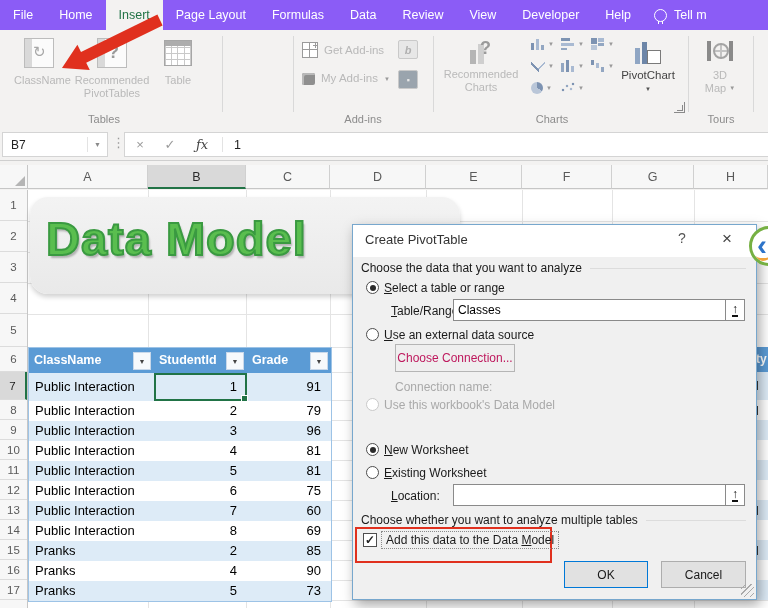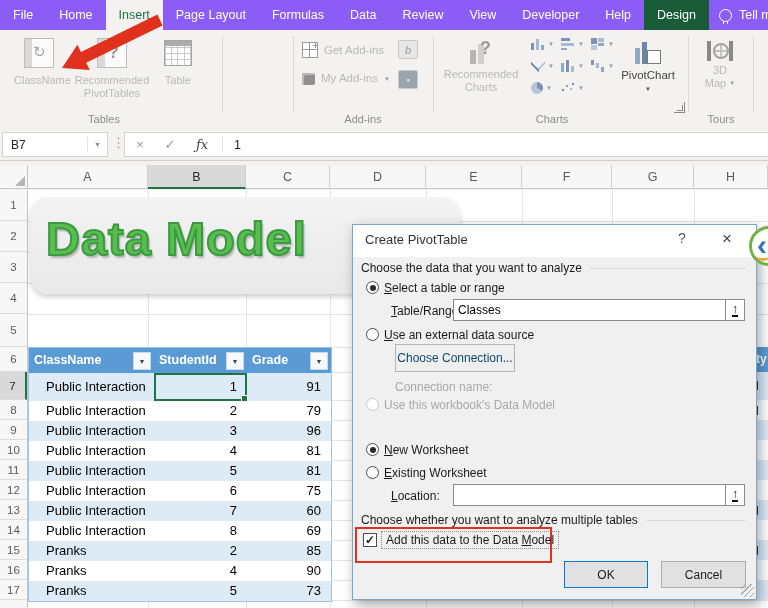--- a/index.html
+++ b/index.html
@@ -138,21 +138,21 @@
   
   .xtable{position:absolute;left:28px;top:157px;width:302px;z-index:3;border:1px solid #9dc3e6;box-sizing:content-box}
   .thead{display:flex;height:25px;background:#5B9BD5}
   .th{position:relative;color:#fff;font-weight:bold;font-size:12.5px;line-height:25px;padding-left:5px;box-sizing:border-box;white-space:nowrap;overflow:hidden}
   .fbtn{position:absolute;right:3px;top:4px;width:16px;height:16px;background:#f6f9fc;border:1px solid #c8d8ea;
         display:flex;align-items:center;justify-content:center;font-size:7px;color:#444}
   .trow{display:flex;height:20px;line-height:20px;background:#fff}
   .trow.first{height:28px;line-height:28px}
   .tbody .trow:nth-child(odd){background:#DDEBF7}
   .td{font-size:13px;color:#000;box-sizing:border-box;white-space:nowrap;overflow:hidden}
-  .td.c0{width:125px;padding-left:17px}
+  .td.c0{width:125px;padding-left:6px}
   .td.c1{width:93px;text-align:right;padding-right:10px}
   .td.c2{width:84px;text-align:right;padding-right:10px}
   .selcell{position:absolute;left:125px;top:25px;width:93px;height:28px;border:2px solid #217346;box-sizing:border-box;z-index:4}
   .selcell::after{content:"";position:absolute;right:-3px;bottom:-3px;width:5px;height:5px;background:#217346;border:1px solid #fff}
 
   
   .rstrip{position:absolute;left:755px;top:157px;width:13px;height:261px;z-index:2}
   .rs-hdr{height:25px;background:#5B9BD5;color:#fff;font-weight:bold;font-size:12px;line-height:25px;padding-left:1px;overflow:hidden}
   .rs-row{height:20px;background:#fff;position:relative}
   .rs-row.first{height:28px}
@@ -174,21 +174,21 @@
   .dlabel{position:absolute;white-space:nowrap}
   .dlabel.dis{color:#a9a9a9}
   .key{text-decoration:underline}
   .dinput{position:absolute;height:20px;border:1px solid #8a8a8a;background:#fff;font-size:12px;padding:0 4px;
           font-family:"Liberation Sans",sans-serif;box-sizing:content-box}
   .rangebtn{position:absolute;width:20px;height:22px;border:1px solid #8a8a8a;background:#fff;display:flex;align-items:center;justify-content:center;box-sizing:border-box}
   .rangebtn .ar{font-size:12px;font-weight:bold;color:#111;border-bottom:2px solid #111;line-height:12px}
   .dbtn{position:absolute;background:#e1e1e1;border:1px solid #adadad;font-size:12px;color:#1a1a1a;
         display:flex;align-items:center;justify-content:center;font-family:"Liberation Sans",sans-serif}
   .dbtn.default{border-color:#0078d7}
-  .dbtn.dis{background:#efefef;border-color:#b5b5b5;color:#0c4a6e}
+  .dbtn.dis{background:#efefef;border-color:#b5b5b5;color:#be185d}
   .redbox{position:absolute;border:2px solid #E0301E}
   .cbx{position:absolute;width:14px;height:14px;border:1px solid #4d4d4d;background:#fff;text-align:center;
        font-size:12px;font-weight:bold;line-height:13px;color:#222;box-sizing:border-box}
   .cbxlabel{position:absolute;border:1px dotted #8a8a8a;padding:1px 4px;white-space:nowrap}
   .grip{position:absolute;right:2px;bottom:2px;width:13px;height:13px;
         background:repeating-linear-gradient(135deg,transparent 0 3px,#a9a9a9 3px 4px)}
 
   
   .arrow-svg{position:absolute;left:0;top:0;z-index:50;pointer-events:none}
   .logo{position:absolute;left:749px;top:226px;width:40px;height:40px;border-radius:50%;border:3px solid #76b043;
@@ -205,21 +205,20 @@
     <div class="tab">File</div>
     <div class="tab">Home</div>
     <div class="tab active">Insert</div>
     <div class="tab">Page Layout</div>
     <div class="tab">Formulas</div>
     <div class="tab">Data</div>
     <div class="tab">Review</div>
     <div class="tab">View</div>
     <div class="tab">Developer</div>
     <div class="tab">Help</div>
-    <div class="tab dark">Design</div>
     <div class="tellme">
       <span class="bulb"></span>
       <span>Tell m</span>
     </div>
   </div>
 
   <div class="ribbon">
 
     <div class="abs" style="left:14px;top:8px;width:50px;text-align:center">
       <div class="pvt-icon" style="margin:0 auto">
@@ -318,21 +317,21 @@
     <div class="glabel" style="left:552px">Charts</div>
     <div class="abs" style="left:674px;top:72px">
       <span class="launcher" style="display:block"></span>
     </div>
     <div class="gdiv" style="left:688px"></div>
 
     <div class="abs" style="left:696px;top:8px;width:48px;text-align:center">
       <div class="map3d" style="margin:0 auto">
         <span class="globe"></span>
       </div>
-      <div class="rlbl" style="">
+      <div class="rlbl" style="margin-top:5px">
         <div>3D</div>
         <div style="display:flex;justify-content:center;gap:3px;align-items:center">
           <span>Map</span>
           <span class="caret">▼</span>
         </div>
       </div>
     </div>
     <div class="glabel" style="left:721px">Tours</div>
     <div class="gdiv" style="left:753px"></div>
   </div>

